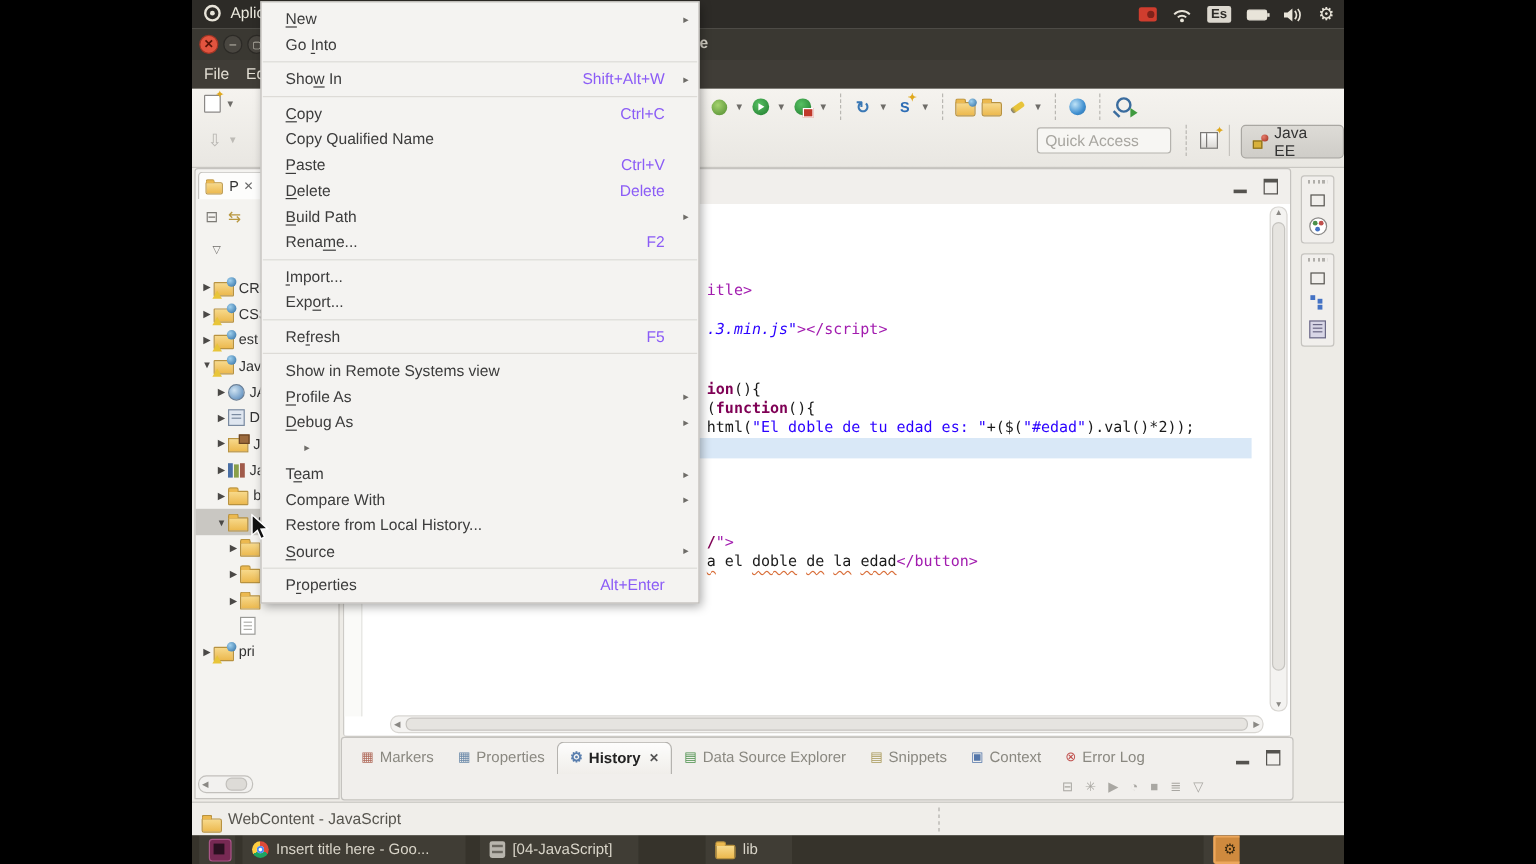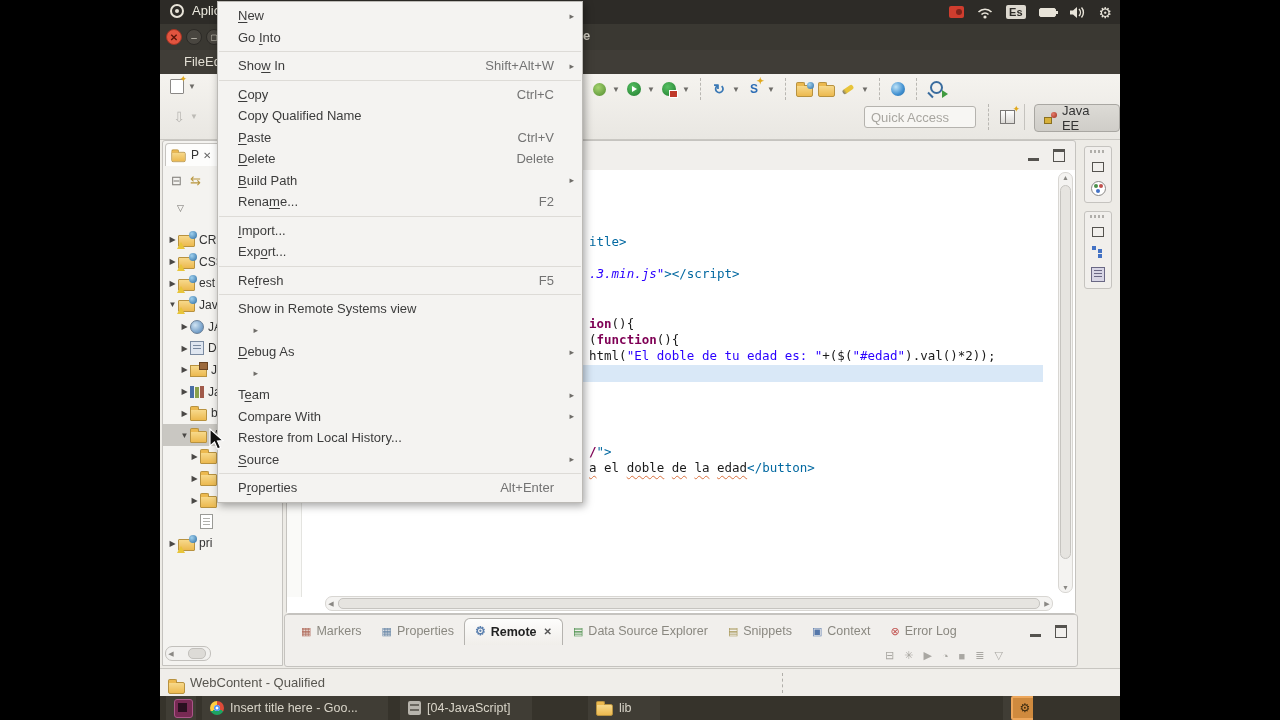--- a/index.html
+++ b/index.html
@@ -107,21 +107,21 @@
   
   #editor{position:absolute;left:126px;top:140px;width:790px;height:474px;background:#f1efec;border:1px solid #c5c3bf;border-radius:3px;box-sizing:border-box;}
   #ed-tabstrip{position:absolute;left:0;top:0;right:0;height:29px;border-bottom:1px solid #cfcdc8;}
   .wbtns{position:absolute;right:10px;top:8px;display:flex;gap:14px;}
   .wbtn-min{width:11px;height:9px;border-bottom:3px solid #55534f;}
   .wbtn-max{width:10px;height:9px;border:1px solid #55534f;border-top:3px solid #55534f;}
   #ed-content{position:absolute;left:0;top:29px;right:0;bottom:0;background:#fff;overflow:hidden;}
   #ed-ruler{position:absolute;left:0;top:0;bottom:16px;width:14px;background:#fafaf8;border-right:1px solid #e4e4e0;}
   #ed-highlight{position:absolute;left:15px;top:195px;height:17px;right:32px;background:#d9e8f7;}
   .code-line{position:absolute;left:302px;font-family:"DejaVu Sans Mono",monospace;font-size:12.5px;line-height:16px;white-space:pre;}
-  .cs-tag{color:#0369a1;} .cs-plain{color:#1a1a1a;} .cs-str{color:#2a00ff;}
+  .cs-tag{color:#a21caf;} .cs-plain{color:#1a1a1a;} .cs-str{color:#2a00ff;}
   .cs-kw{color:#7f0055;font-weight:bold;} .cs-attr{color:#2a00ff;font-style:italic;}
   .cs-misspell{color:#1a1a1a;text-decoration:underline wavy #d9703c 1px;text-underline-offset:3px;}
   #ed-vscroll{position:absolute;right:2px;top:2px;bottom:20px;width:13px;border:1px solid #d8d6d2;border-radius:7px;background:#f4f3f1;}
   #ed-vscroll .up{position:absolute;top:1px;left:0;right:0;text-align:center;font-size:7px;color:#8a8884;}
   #ed-vscroll .dn{position:absolute;bottom:1px;left:0;right:0;text-align:center;font-size:7px;color:#8a8884;}
   #ed-vscroll .thumb{position:absolute;left:1px;right:1px;top:12px;height:372px;background:#e6e4e0;border:1px solid #c6c4c0;border-radius:6px;}
   #ed-hscroll{position:absolute;left:38px;right:22px;bottom:2px;height:13px;border:1px solid #d8d6d2;border-radius:7px;background:#f4f3f1;display:flex;align-items:center;}
   #ed-hscroll .thumb{flex:1;height:9px;margin:0 2px;background:#e6e4e0;border:1px solid #c6c4c0;border-radius:5px;}
 
   
@@ -169,21 +169,21 @@
   .tk-fold{flex:none;}
   .tk-eclipse{width:14px;height:14px;border-radius:50%;flex:none;background:radial-gradient(circle at 35% 30%,#6a5acd,#241d52 70%);}
   .tk-tray-hl{width:24px;height:20px;flex:none;background:#cf8a3e;border:2px solid #eda75c;border-radius:2px;display:flex;align-items:center;justify-content:center;color:#3a2a10;font-size:12px;}
 
   
   #contextmenu{position:absolute;left:217px;top:1px;width:366px;background:#f4f3f1;border:1px solid #bcbab6;
                box-shadow:2px 3px 8px rgba(0,0,0,0.35);z-index:50;padding:3px 0;box-sizing:border-box;}
   .menu-item{display:flex;align-items:center;height:21.5px;padding:0 8px 0 20px;font-size:13px;color:#3c3c3c;}
   .menu-item .mi-label{flex:1;white-space:nowrap;}
   .menu-item .mi-u{text-decoration:underline;text-underline-offset:2px;}
-  .menu-item .mi-short{color:#737373;margin-right:10px;white-space:nowrap;}
+  .menu-item .mi-short{color:#8b5cf6;margin-right:10px;white-space:nowrap;}
   .menu-item .mi-sub{width:10px;font-size:9px;color:#6e6c68;text-align:right;}
   .menu-item.disabled .mi-label,.menu-item.disabled .mi-short{color:#b8b6b0;}
   .menu-sep{height:1px;background:#dddbd7;margin:3px 1px;}
 
   #cursor{position:absolute;left:208px;top:428px;z-index:60;}
 </style>
 </head>
 <body>
 
 <div id="stage">
@@ -211,21 +211,21 @@
     </div>
 
     <div id="titlebar">
       <span class="wc wc-close">✕</span>
       <span class="wc wc-min">–</span>
       <span class="wc wc-max">▢</span>
       <span id="title-tail">e</span>
     </div>
 
     <div id="menubar">
-      <span class="mb-item" style="left:24px">File</span>
+      <span class="mb-item" style="left:10px">File</span>
       <span class="mb-item" style="left:45px">Ed</span>
     </div>
 
     <div id="toolbar">
       <div class="tb-row1">
         <span class="tbi">
             <span class="ic-new-file"></span>
           </span>
         <span class="drop">▼</span>
       </div>
@@ -437,21 +437,21 @@
           <div class="btab">
             <span class="bticn bt-markers">▦</span>
             <span>Markers</span>
           </div>
           <div class="btab">
             <span class="bticn bt-properties">▦</span>
             <span>Properties</span>
           </div>
           <div class="btab active">
             <span class="bticn bt-servers">⚙</span>
-            <span>Remote</span>
+            <span>History</span>
             <span class="tclose">✕</span>
           </div>
           <div class="btab">
             <span class="bticn bt-data-source">▤</span>
             <span>Data Source Explorer</span>
           </div>
           <div class="btab">
             <span class="bticn bt-snippets">▤</span>
             <span>Snippets</span>
           </div>
@@ -474,21 +474,21 @@
           <span>▽</span>
         </div>
       <div id="bp-wbtns" class="wbtns" style="position:absolute;">
         <span class="wbtn-min"></span>
         <span class="wbtn-max"></span>
       </div>
     </div>
 
     <div id="statusbar">
       <span class="fold"></span>
-      <span id="status-text">WebContent - Qualified</span>
+      <span id="status-text">WebContent - JavaScript</span>
       <span class="sb-sep"></span>
     </div>
 
     <div id="taskbar">
         <div class="tk-item" style="left: 6px; width: 30px;">
           <span class="tk-terminal"></span>
         </div>
         <div class="tk-item" style="left: 42px; width: 186px;">
           <span class="tk-chrome"></span>
           <span>Insert title here - Goo...</span>
@@ -572,20 +572,21 @@
         <span class="mi-short">F5</span>
         <span class="mi-sub"></span>
       </div>
       <div class="menu-sep"></div>
       <div class="menu-item">
         <span class="mi-label"><span>Show in Remote Systems view</span></span>
         <span class="mi-short"></span>
         <span class="mi-sub"></span>
       </div>
       <div class="menu-item">
+        <span class="mi-label"><span class="mi-u">P</span><span>rofile As</span></span>
         <span class="mi-short"></span>
         <span class="mi-sub">▸</span>
       </div>
       <div class="menu-item">
         <span class="mi-label"><span class="mi-u">D</span><span>ebug As</span></span>
         <span class="mi-short"></span>
         <span class="mi-sub">▸</span>
       </div>
       <div class="menu-item">
         <span class="mi-short"></span>

